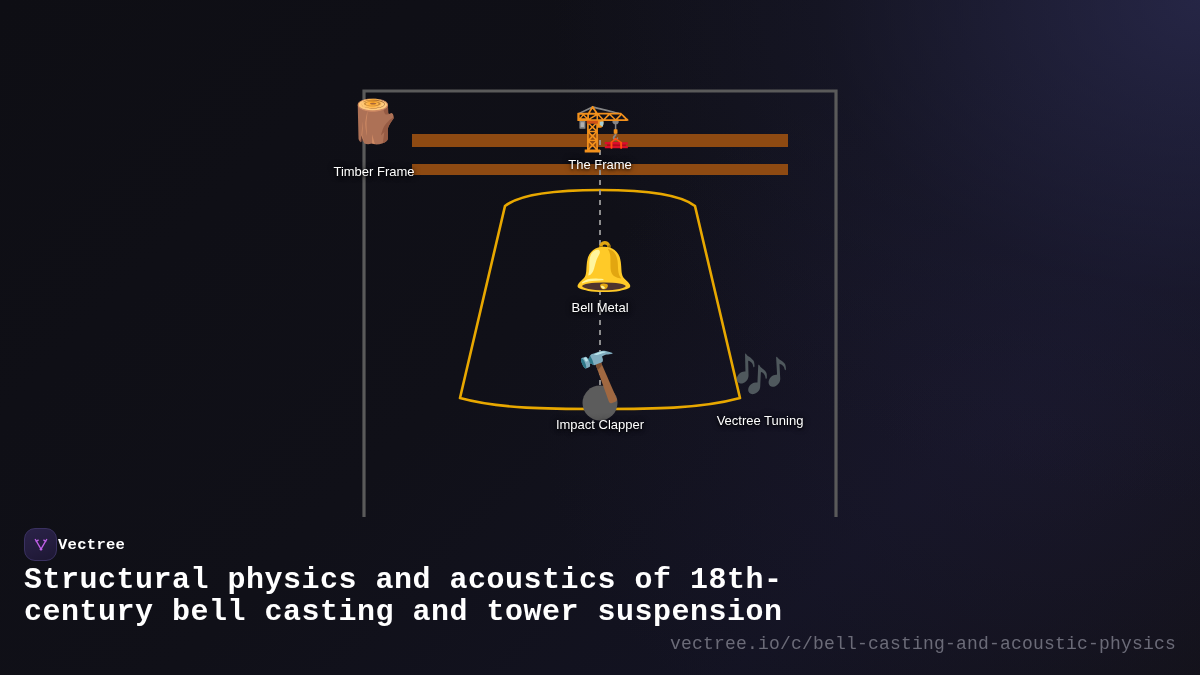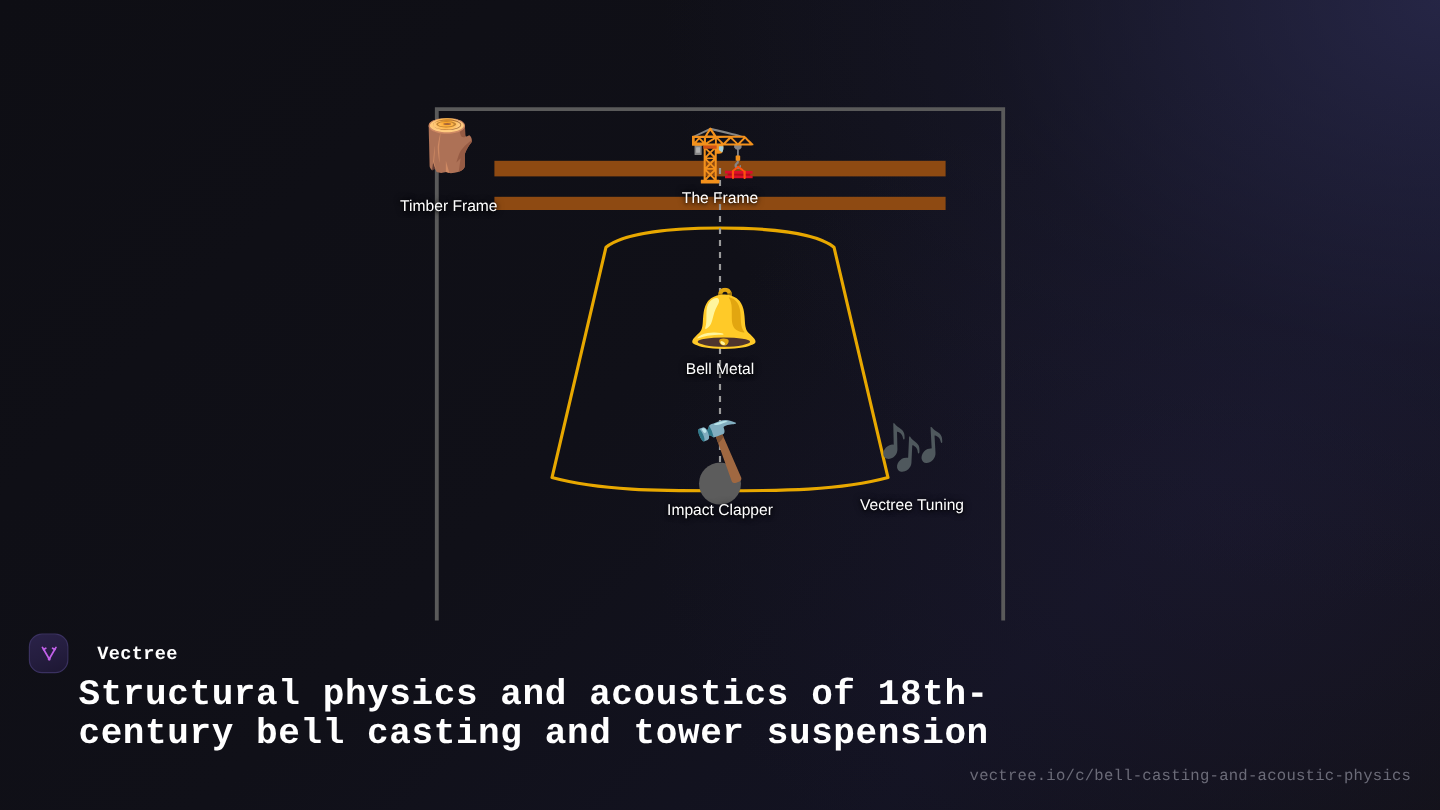--- a/index.html
+++ b/index.html
@@ -63,21 +63,21 @@
     width: 1200px;
     height: 160px;
   }
 
   #brand {
     position: absolute;
     left: 24px;
     top: 13px;
     display: flex;
     align-items: center;
-    gap: 24px;
+    gap: 1px;
   }
   #brand-logo {
     width: 33px;
     height: 33px;
     border-radius: 11px;
     background: linear-gradient(160deg, #2a2248 0%, #241d3e 55%, #1d1733 100%);
     border: 1px solid #3a3160;
     display: flex;
     align-items: center;
     justify-content: center;
@@ -95,30 +95,29 @@
     position: absolute;
     left: 24px;
     top: 49px;
     width: 800px;
     color: #ffffff;
     font-family: "Liberation Mono", monospace;
     font-size: 30px;
     font-weight: bold;
     line-height: 32px;
     letter-spacing: 0.5px;
-    text-align: right;
   }
 
   #site-url {
     position: absolute;
     right: 24px;
     bottom: 21px;
     color: #6b6b78;
     font-family: "Liberation Mono", monospace;
-    font-size: 13px;
+    font-size: 18px;
     letter-spacing: 0.2px;
   }
 </style>
 </head>
 <body>
 
 <div id="stage">
 
   <div id="diagram">
 

